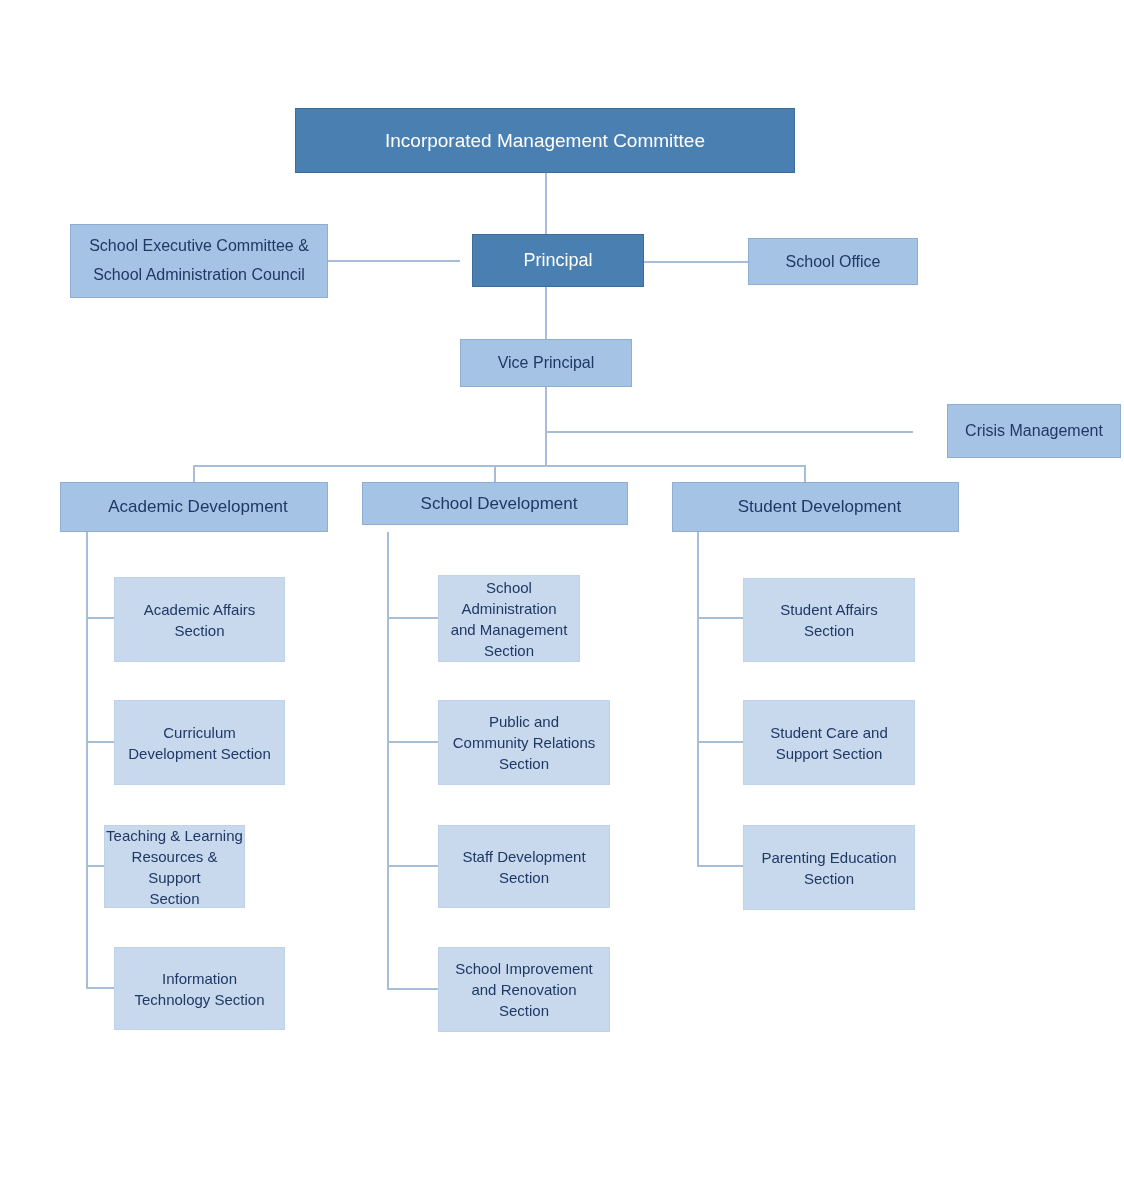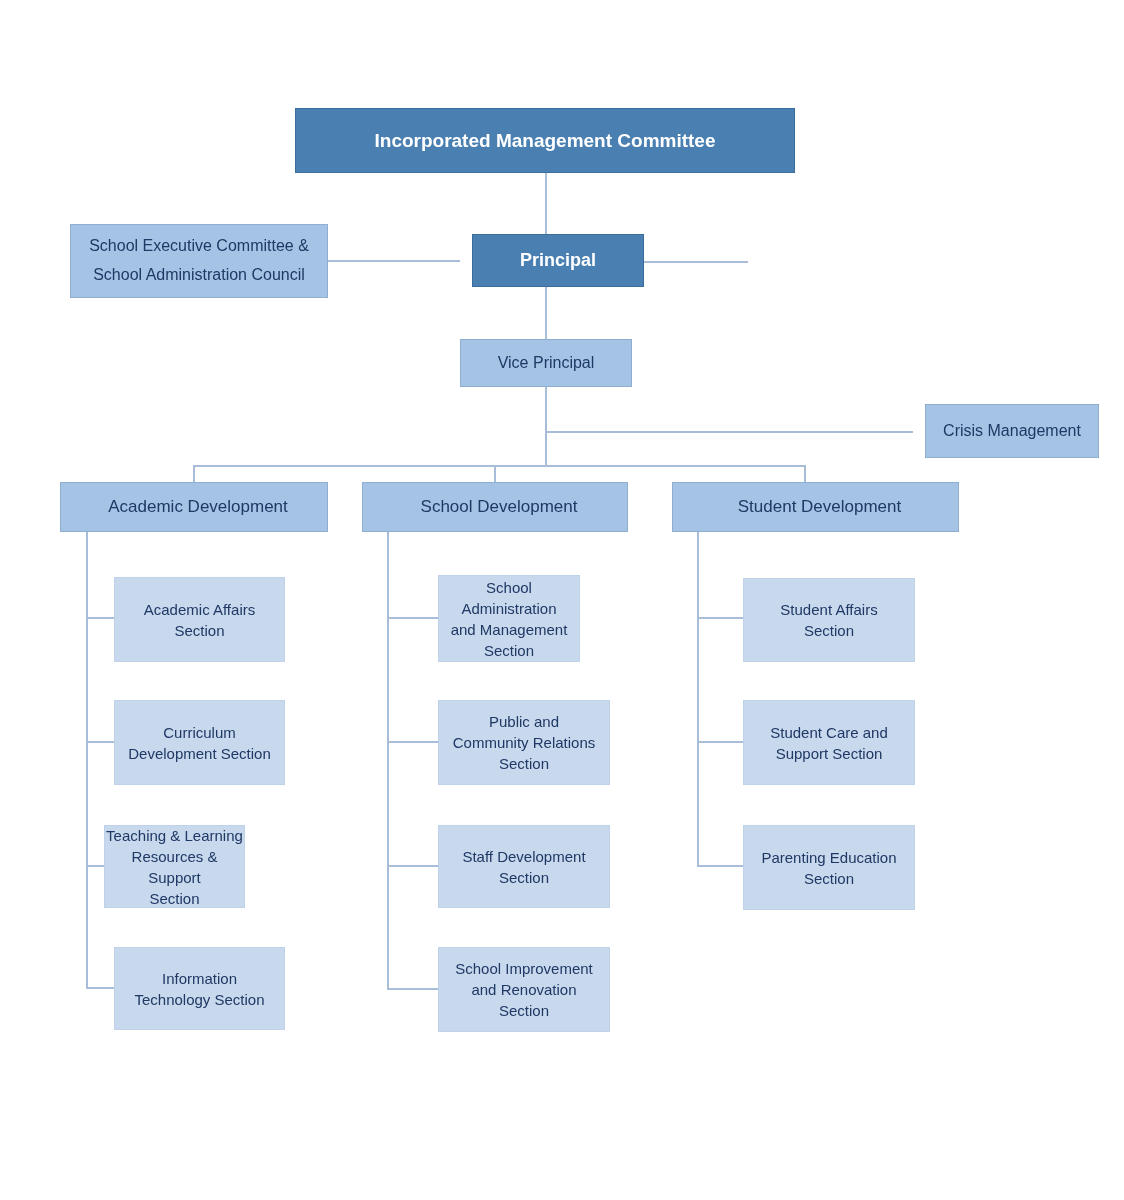--- a/index.html
+++ b/index.html
@@ -9,21 +9,21 @@
     --connector:#a7bdd8; --text-dark:#1f3864; --text-light:#ffffff;
     --background:#ffffff;
   }
   html,body{margin:0;padding:0;background:var(--background);}
   body{font-family:"Liberation Sans", sans-serif;}
   .canvas{position:relative;width:1124px;height:1200px;background:var(--background);overflow:hidden;}
   .node{position:absolute;display:flex;align-items:center;justify-content:center;
         box-sizing:border-box;text-align:center;z-index:2;}
   .lbl{white-space:pre-line;text-align:center;display:block;}
   .dark{background:var(--dark-box);border:1px solid var(--dark-box-border);
-        color:var(--text-light);font-weight:bold;font-size:19px;}
+        color:var(--text-light);font-weight:normal;font-size:19px;}
   .dark.small{font-size:18px;margin-left:12px;}
   .light{background:var(--light-box);border:1px solid var(--light-box-border);
         color:var(--text-dark);font-size:16px;}
   .header{background:var(--light-box);border:1px solid var(--light-box-border);
         color:var(--text-dark);font-size:17px;padding-left:8px;}
   .child{background:var(--child-box);border:1px solid var(--child-box-border);
         color:var(--text-dark);font-size:15px;line-height:1.4;}
   .tall{line-height:1.8;}
   .hline,.vline{position:absolute;background:var(--connector);z-index:1;}
   .hline{height:2px;}
@@ -68,33 +68,36 @@
 
   <div class="node light tall" style="left:70px;top:224px;width:258px;height:74px">
     <span class="lbl">School Executive Committee &amp;
 School Administration Council</span>
   </div>
 
   <div class="node dark small" style="left:460px;top:234px;width:172px;height:53px">
     <span class="lbl">Principal</span>
   </div>
 
+  <div class="node light" style="left:748px;top:238px;width:170px;height:47px">
+    <span class="lbl">School Office</span>
+  </div>
 
   <div class="node light" style="left:460px;top:339px;width:172px;height:48px">
     <span class="lbl">Vice Principal</span>
   </div>
 
-  <div class="node light" style="left:925px;top:404px;width:174px;height:54px">
+  <div class="node light" style="left:947px;top:404px;width:174px;height:54px">
     <span class="lbl">Crisis Management</span>
   </div>
 
   <div class="node header" style="left:60px;top:482px;width:268px;height:50px">
     <span class="lbl">Academic Development</span>
   </div>
-  <div class="node header" style="left:362px;top:482px;width:266px;height:50px">
+  <div class="node header" style="left:362px;top:482px;width:266px;height:43px">
     <span class="lbl">School Development</span>
   </div>
   <div class="node header" style="left:672px;top:482px;width:287px;height:50px">
     <span class="lbl">Student Development</span>
   </div>
 
   <div class="node child" style="left:114px;top:577px;width:171px;height:85px">
     <span class="lbl">Academic Affairs
 Section</span>
   </div>

